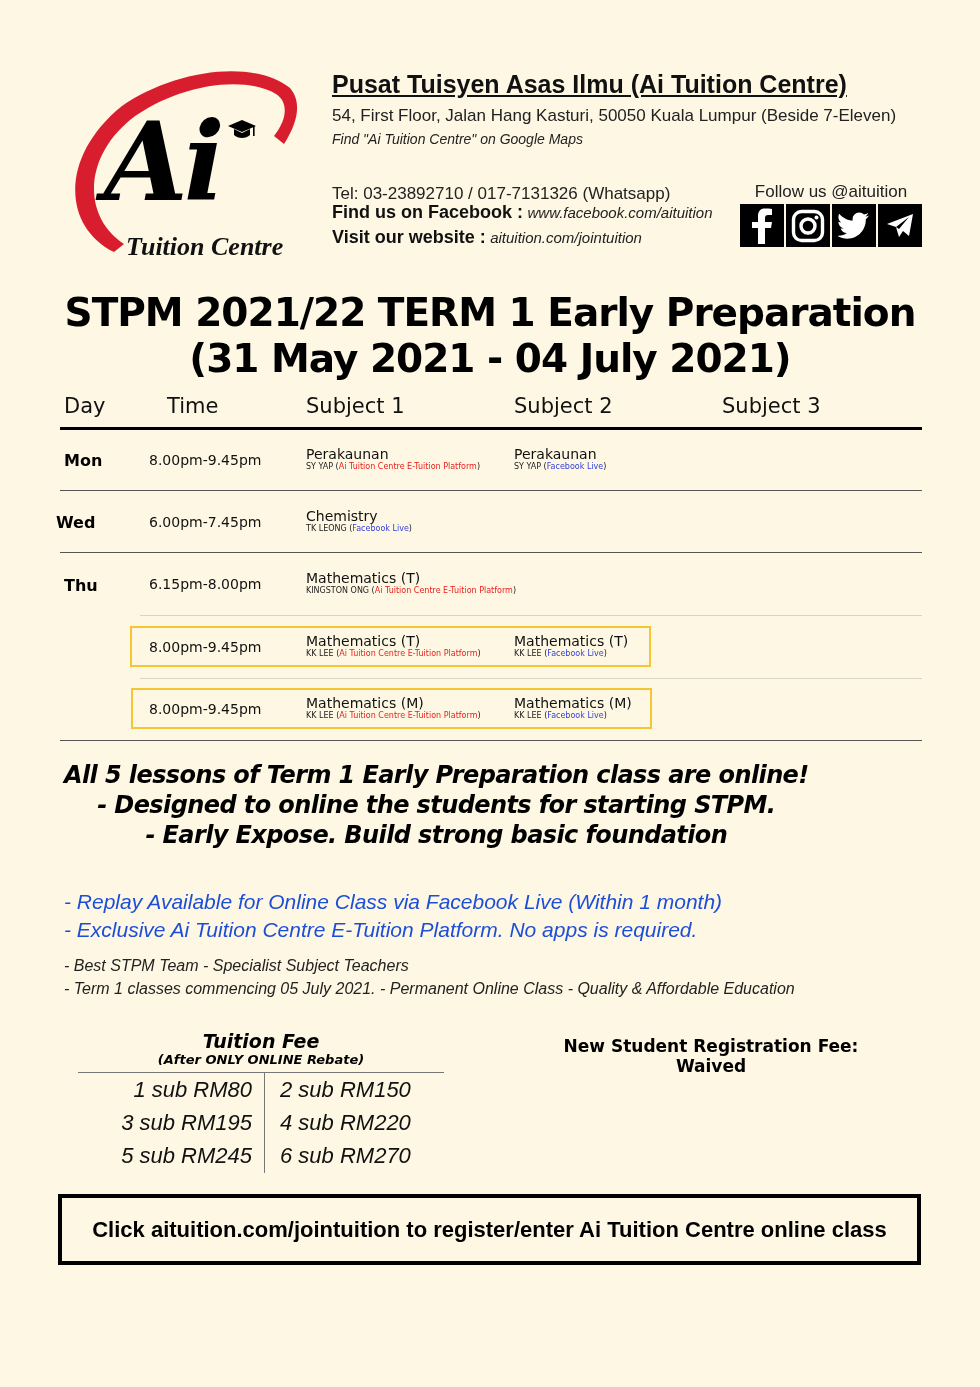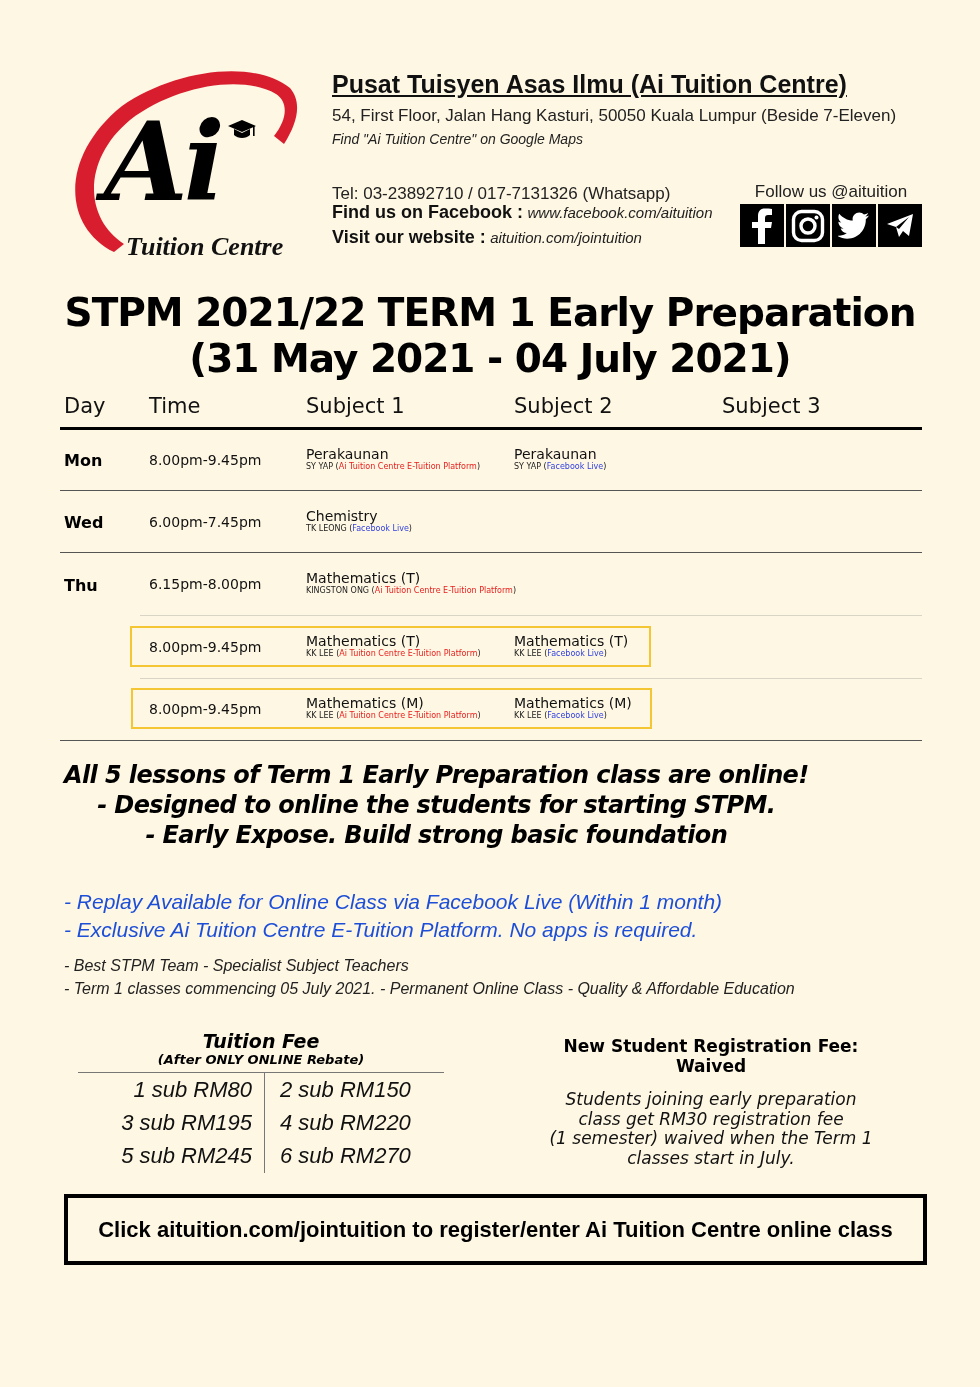--- a/index.html
+++ b/index.html
@@ -58,21 +58,21 @@
     .fee-divider { position: absolute; left: 186px; top: 0; width: 1px; height: 100px; background: #777; }
     .fee-cell { position: absolute; font-family: "Liberation Sans", sans-serif; font-style: italic; font-size: 22px; color: #111; white-space: nowrap; }
     .fee-cell.l { right: 192px; text-align: left; }
     .fee-cell.r { left: 202px; }
 
     .reg { position: absolute; left: 522px; top: 1036px; width: 378px; text-align: center; }
     .reg-title { font-weight: bold; font-size: 17px; line-height: 20px; color: #000; }
     .reg-body { margin-top: 14px; font-style: italic; font-size: 17px; line-height: 19.5px; color: #111; }
 
     
-    .cta { position: absolute; left: 58px; top: 1194px; width: 863px; height: 71px; border: 4px solid #000; display: flex; align-items: center; justify-content: center; margin-left: 6px; }
+    .cta { position: absolute; left: 58px; top: 1194px; width: 863px; height: 71px; border: 4px solid #000; display: flex; align-items: center; justify-content: center; }
     .cta span { font-family: "Liberation Sans", sans-serif; font-weight: bold; font-size: 22px; color: #000; white-space: nowrap; }
   </style>
 </head>
 <body>
 
 <div class="logo">
   <svg width="240" height="200" viewBox="0 0 240 200">
     <path d="M52 186 C 0 160, -2 90, 60 40 C 110 5, 190 -8, 228 22 C 240 36, 236 56, 222 78 L 212 70 C 226 52, 226 36, 214 28 C 180 8, 112 20, 68 54 C 20 94, 22 152, 62 178 Z" fill="#d81e2e"></path>
   </svg>
   <span class="logo-ai">Ai</span>
@@ -129,42 +129,42 @@
   </div>
 </div>
 
 <div class="title">
   <div>STPM 2021/22 TERM 1 Early Preparation</div>
   <div>(31 May 2021 - 04 July 2021)</div>
 </div>
 
 <div class="sched-head">
   <span style="left:4px">Day</span>
-  <span style="left:89px">Time</span>
+  <span style="left:107px">Time</span>
   <span style="left:246px">Subject 1</span>
   <span style="left:454px">Subject 2</span>
   <span style="left:662px">Subject 3</span>
 </div>
 
 <div>
   <div class="cell day" style="left:64px;top:451px">Mon</div>
   <div class="cell time" style="left:149px;top:452px">8.00pm-9.45pm</div>
   <div class="cell" style="left:306px;top:447px">
     <div class="subj-name">Perakaunan</div>
     <div class="subj-meta"><span>SY YAP</span> (<span class="red">Ai Tuition Centre E-Tuition Platform</span>)</div>
   </div>
   <div class="cell" style="left:514px;top:447px">
     <div class="subj-name">Perakaunan</div>
     <div class="subj-meta"><span>SY YAP</span> (<span class="blue">Facebook Live</span>)</div>
   </div>
 </div>
 <div class="row-line" style="left:60px;top:490px;width:862px"></div>
 
 <div>
-  <div class="cell day" style="left:64px;top:513px">Wed</div>
+  <div class="cell day" style="left:56px;top:513px">Wed</div>
   <div class="cell time" style="left:149px;top:514px">6.00pm-7.45pm</div>
   <div class="cell" style="left:306px;top:509px">
     <div class="subj-name">Chemistry</div>
     <div class="subj-meta"><span>TK LEONG</span> (<span class="blue">Facebook Live</span>)</div>
   </div>
 </div>
 <div class="row-line" style="left:60px;top:552px;width:862px"></div>
 
 <div>
   <div class="cell day" style="left:64px;top:576px">Thu</div>
@@ -231,23 +231,17 @@
     <div class="fee-cell l" style="top:70px">5 sub RM245</div>
     <div class="fee-cell r" style="top:70px">6 sub RM270</div>
   </div>
 </div>
 
 <div class="reg">
   <div class="reg-title">
     <div>New Student Registration Fee:</div>
     <div>Waived</div>
   </div>
-  <div class="reg-body">
-    <div>Students joining early preparation</div>
-    <div>class get RM30 registration fee</div>
-    <div>(1 semester) waived when the Term 1</div>
-    <div>classes start in July.</div>
-  </div>
 </div>
 
 <div class="cta">
   <span>Click aituition.com/jointuition to register/enter Ai Tuition Centre online class</span>
 </div>
 
 </body></html>

